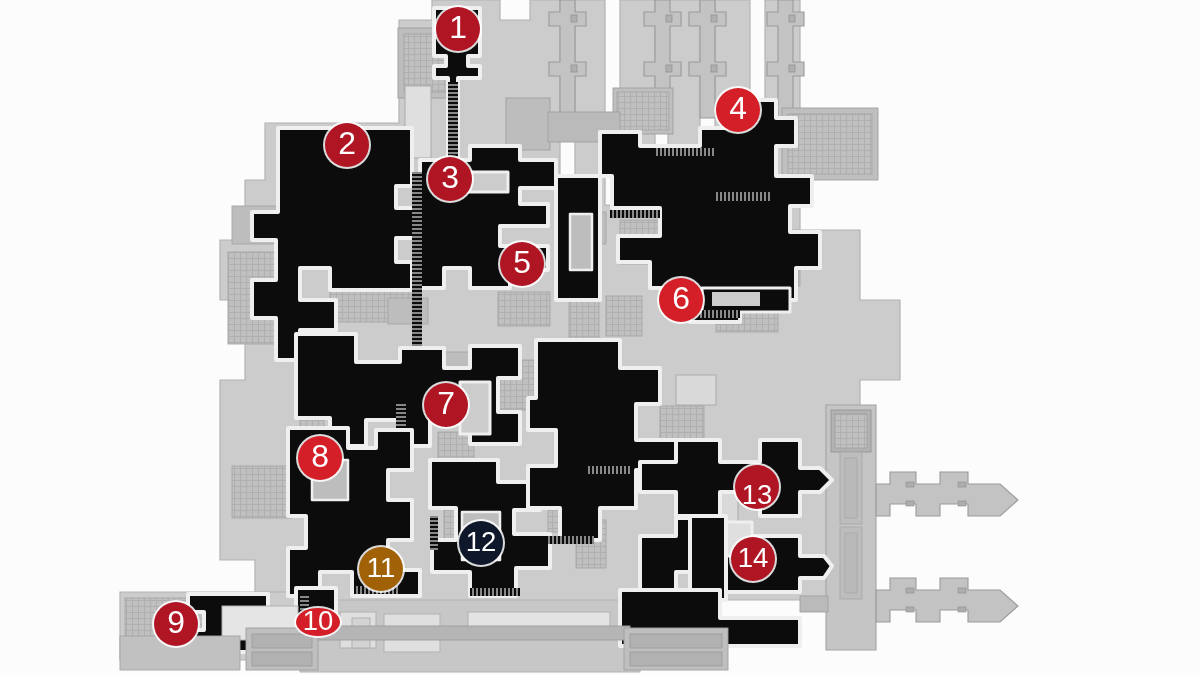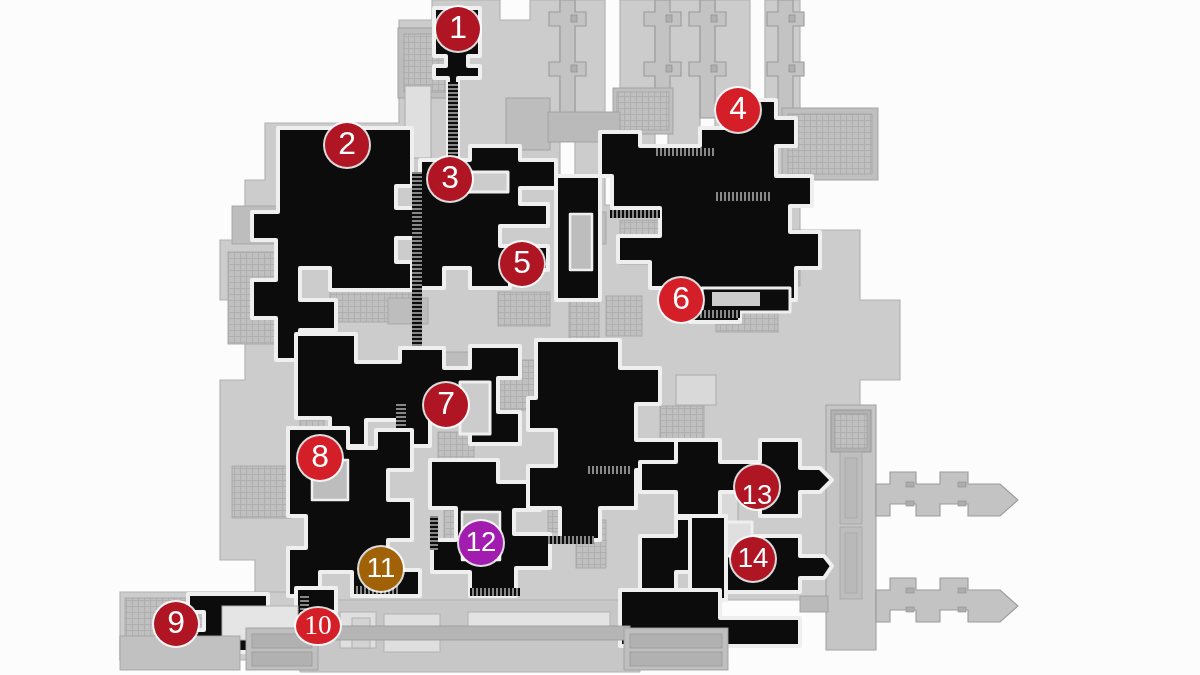--- a/index.html
+++ b/index.html
@@ -286,27 +286,27 @@
       </div>
       <div class="marker" style="left: 424px; top: 383px; width: 44px; height: 44px; background: rgb(176, 21, 36); color: rgb(255, 255, 255); font-size: 31.9px;">
         <span>7</span>
       </div>
       <div class="marker" style="left: 298px; top: 436px; width: 44px; height: 44px; background: rgb(212, 31, 40); color: rgb(255, 255, 255); font-size: 31.9px;">
         <span>8</span>
       </div>
       <div class="marker" style="left: 154px; top: 602px; width: 44px; height: 44px; background: rgb(176, 21, 36); color: rgb(255, 255, 255); font-size: 31.9px;">
         <span>9</span>
       </div>
-      <div class="marker" style="left: 296px; top: 608px; width: 44px; height: 36px; background: rgb(212, 31, 40); color: rgb(255, 255, 255); font-size: 27.5px; font-family: Liberation Serif, serif;">
+      <div class="marker" style="left: 296px; top: 608px; width: 44px; height: 28px; background: rgb(212, 31, 40); color: rgb(255, 255, 255); font-size: 27.5px;">
         <span>10</span>
       </div>
       <div class="marker" style="left: 359px; top: 547px; width: 44px; height: 44px; background: #a16207; color: rgb(255, 255, 255); font-size: 27.5px;">
         <span>11</span>
       </div>
-      <div class="marker" style="left: 459px; top: 521px; width: 44px; height: 44px; background: #a21caf; color: rgb(255, 255, 255); font-size: 27.5px;">
+      <div class="marker" style="left: 459px; top: 521px; width: 44px; height: 44px; background: #0f172a; color: rgb(255, 255, 255); font-size: 27.5px;">
         <span>12</span>
       </div>
       <div class="marker" style="left: 735px; top: 465px; width: 44px; height: 44px; background: rgb(176, 21, 36); color: rgb(255, 255, 255); font-size: 27.5px; align-items: flex-end;">
         <span>13</span>
       </div>
       <div class="marker" style="left: 731px; top: 537px; width: 44px; height: 44px; background: rgb(176, 21, 36); color: rgb(255, 255, 255); font-size: 27.5px; justify-content: center;">
         <span>14</span>
       </div>
     </div>
 

